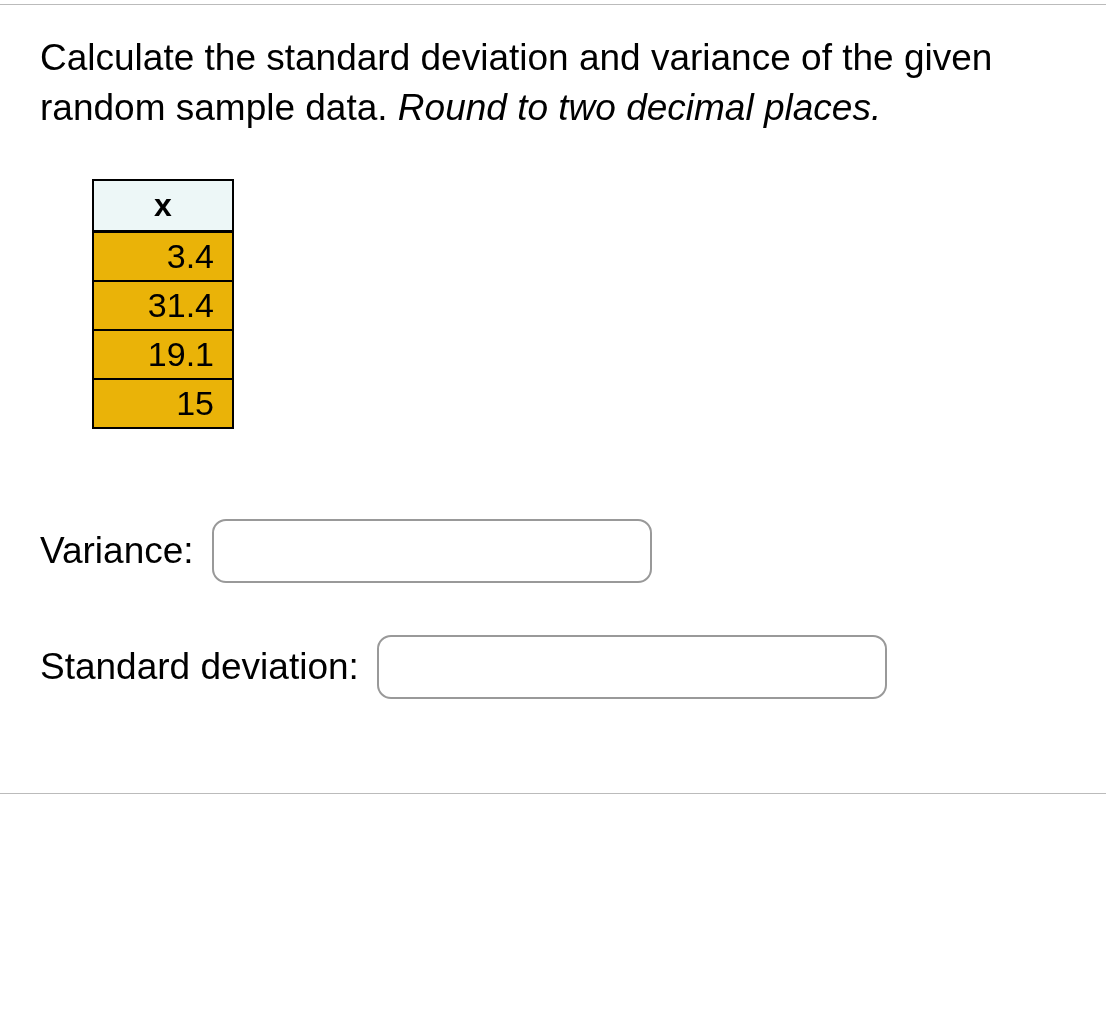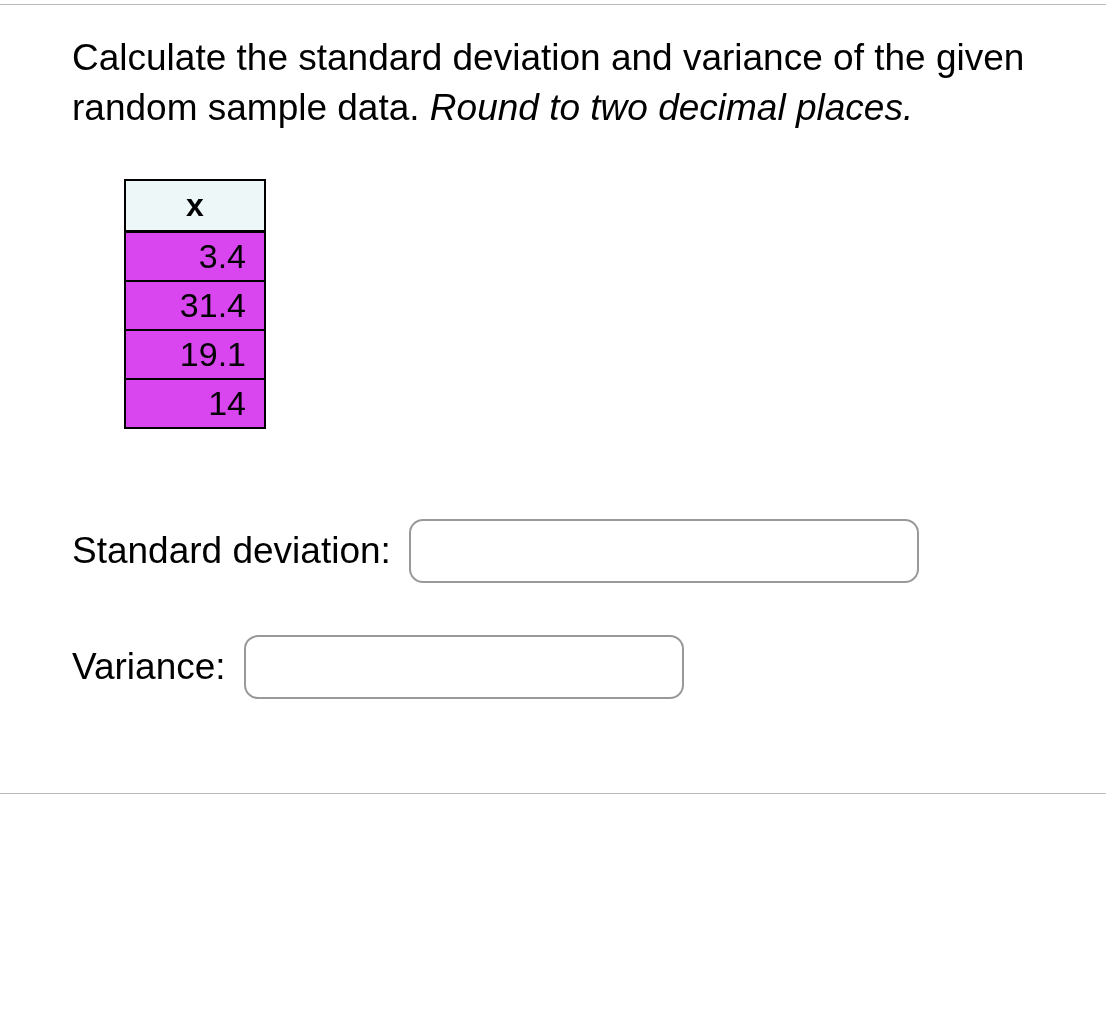--- a/index.html
+++ b/index.html
@@ -11,21 +11,21 @@
       font-family: "Lucida Sans Unicode", "Lucida Grande", Verdana, Arial, sans-serif;
       background: #ffffff;
       width: 1106px;
       height: 1018px;
       padding: 0;
       position: relative;
     }
     .container {
       border-top: 1px solid #bbb;
       border-bottom: 1px solid #bbb;
-      padding: 28px 52px 42px 72px;
+      padding: 28px 52px 42px 40px;
       margin-top: 4px;
     }
     .prompt {
       font-size: 37px;
       line-height: 1.35;
       color: #000;
       margin-bottom: 46px;
     }
     .prompt .italic {
       font-style: italic;
@@ -42,21 +42,21 @@
       border: 2px solid #000;
       border-bottom: 3px solid #000;
       font-size: 32px;
       font-weight: bold;
       padding: 6px 0;
       width: 140px;
       text-align: center;
       font-family: Verdana, Arial, sans-serif;
     }
     table.data-table td {
-      background: #d946ef;
+      background: #eab308;
       border: 2px solid #000;
       font-size: 34px;
       padding: 4px 18px 4px 0;
       width: 140px;
       text-align: right;
       font-family: Verdana, Arial, sans-serif;
     }
     .answer-row {
       display: flex;
       align-items: center;
@@ -102,29 +102,29 @@
         <tr>
             <td>3.4</td>
           </tr>
         <tr>
             <td>31.4</td>
           </tr>
         <tr>
             <td>19.1</td>
           </tr>
         <tr>
-            <td>14</td>
+            <td>15</td>
           </tr>
       </tbody>
     </table>
+  </div>
+
+  <div class="answer-row">
+    <span class="answer-label">Variance:</span>
+    <input type="text" class="answer-input input-var" value="" style="">
   </div>
 
   <div class="answer-row">
     <span class="answer-label">Standard deviation:</span>
     <input type="text" class="answer-input input-sd" value="" style="">
   </div>
 
-  <div class="answer-row">
-    <span class="answer-label">Variance:</span>
-    <input type="text" class="answer-input input-var" value="" style="">
-  </div>
-
 </div>
 
 </body></html>

